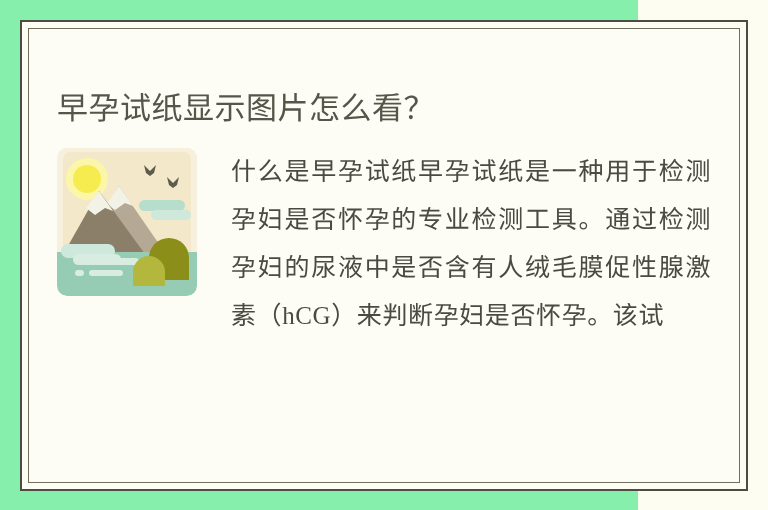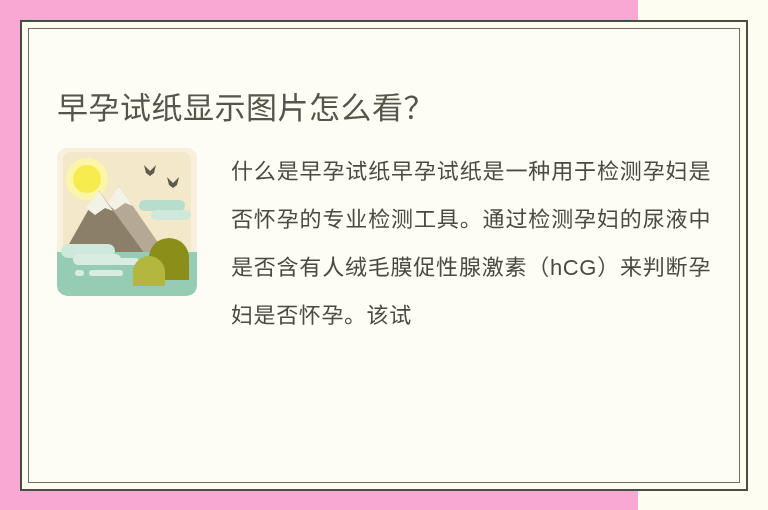--- a/index.html
+++ b/index.html
@@ -12,21 +12,21 @@
     height: 510px;
     background: #fdfdf2;
     font-family: "Liberation Sans", "DejaVu Sans", sans-serif;
     overflow: hidden;
   }
 
   .page {
     position: relative;
     width: 638px;
     height: 510px;
-    background: #f9a8d4;
+    background: #86efac;
     box-sizing: border-box;
   }
 
   
   .frame-outer {
     position: absolute;
     left: 20px;
     top: 20px;
     width: 728px;
     height: 471px;
@@ -82,26 +82,26 @@
     width: 140px;
     height: 148px;
     margin-right: 34px;
     border-radius: 10px;
     overflow: hidden;
     background: #f3ecd6;
   }
   .thumb svg { display: block; width: 140px; height: 148px; }
 
   .body-text {
-    font-size: 22px;
+    font-size: 25px;
     line-height: 48px;
     color: #4a4a42;
     text-align: justify;
     letter-spacing: 0.6px;
-    font-family: Liberation Sans, sans-serif;
+    font-family: Liberation Serif, serif;
     height: 242px;
     overflow: hidden;
   }
 </style>
 </head>
 <body>
 
 <div class="page">
 
   <div class="frame-outer"></div>

